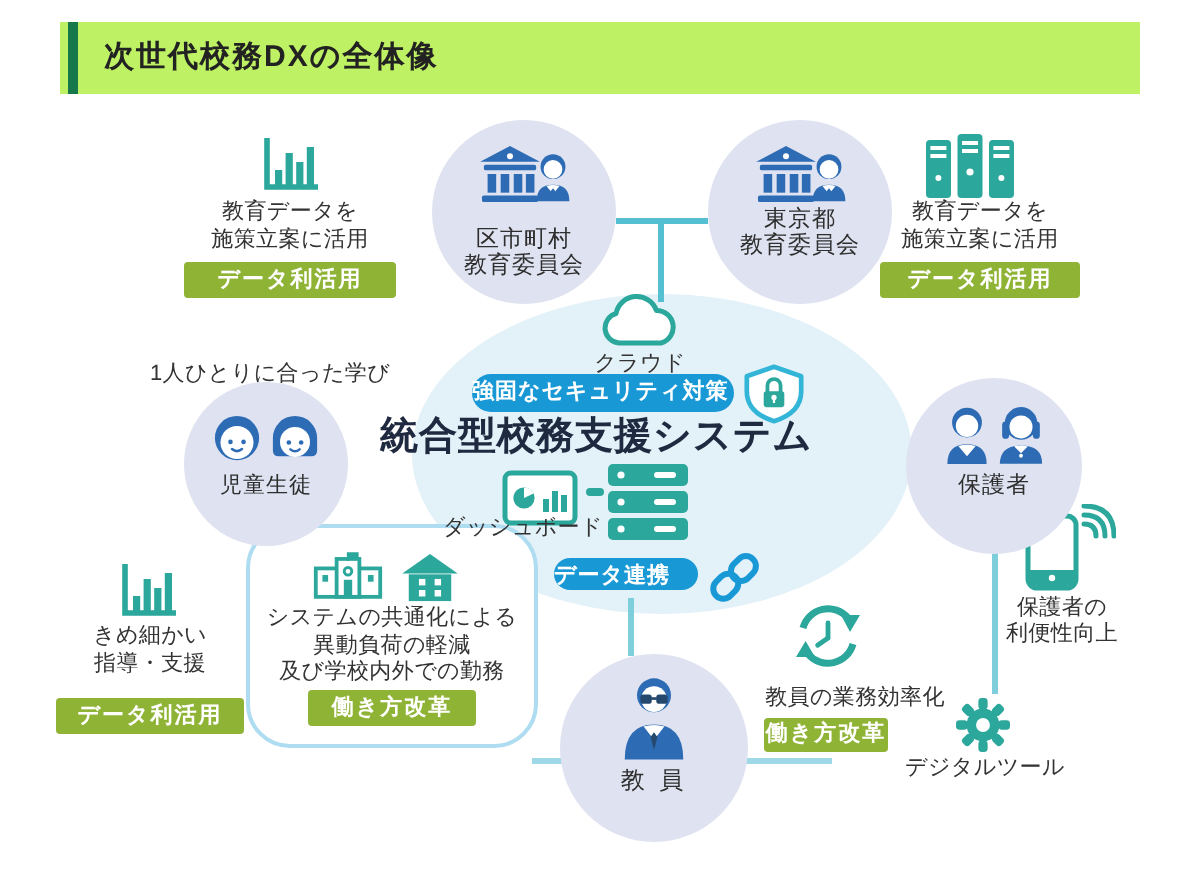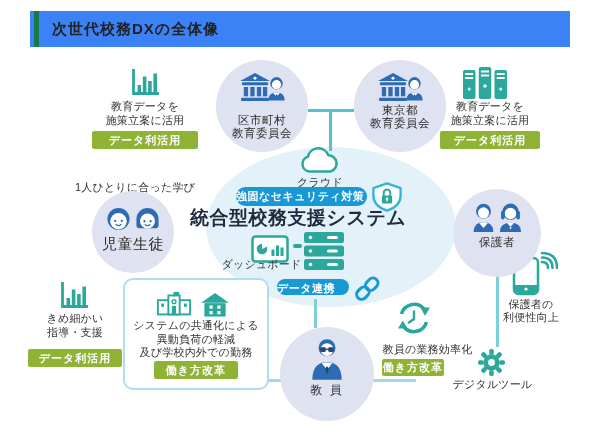--- a/index.html
+++ b/index.html
@@ -1,36 +1,36 @@
 <!DOCTYPE html>
 <html><head>
 <meta charset="utf-8">
 <style>
   html,body{margin:0;padding:0;background:#fff}
   .canvas{position:relative;width:600px;height:438px;background:#fff;
           font-family:"Liberation Sans",sans-serif;overflow:hidden}
   .abs{position:absolute}
-  .header-band{position:absolute;left:30px;top:11px;width:540px;height:36px;background:#3b82f6}
+  .header-band{position:absolute;left:30px;top:11px;width:540px;height:36px;background:#bef264}
   .header-accent{position:absolute;left:4px;top:0;width:5px;height:36px;background:#17794B}
   .header-title{position:absolute;left:22px;top:0;line-height:36px;font-size:15px;font-weight:bold;color:#222;letter-spacing:1px}
   .caption{position:absolute;text-align:center;font-size:11px;line-height:13.5px;color:#333;letter-spacing:0.2px}
   .badge{position:absolute;background:#8FB335;color:#fff;font-size:11px;font-weight:bold;
          text-align:center;border-radius:2px;letter-spacing:1px}
   .pill{position:absolute;background:#1899D6;color:#fff;font-size:11px;font-weight:bold;
         text-align:left;border-radius:10px;letter-spacing:0.5px;z-index:3}
   .circle{position:absolute;border-radius:50%;background:#DFE2F0;display:flex;
           flex-direction:column;align-items:center;z-index:2}
   .circle .label{font-size:11.5px;color:#2e2e2e;letter-spacing:0.5px}
   .conn{position:absolute;z-index:1}
   .ellipse{position:absolute;left:206px;top:147px;width:250px;height:160px;border-radius:50%;
            background:#E3F1F8;z-index:0}
   .sys-title{position:absolute;left:190px;top:205px;width:260px;text-align:left;font-size:19px;
              font-weight:bold;color:#1F2A40;letter-spacing:0.5px;z-index:3}
-  .box{position:absolute;left:123px;top:278px;width:146px;height:112px;border:2px solid #AEDCF1;
-       border-radius:10px;background:#fff;z-index:1;box-sizing:border-box}
+  .box{position:absolute;left:123px;top:262px;width:146px;height:112px;border:2px solid #AEDCF1;
+       border-radius:22px;background:#fff;z-index:1;box-sizing:border-box}
   .z3{z-index:3}
 </style>
 </head>
 <body>
 
 <div class="canvas">
 
   <div class="header-band">
     <div class="header-accent"></div>
     <div class="header-title">次世代校務DXの全体像</div>
@@ -196,21 +196,21 @@
         <path d="M10.4 18.2 Q13 20.4 15.6 18.2" stroke="#2D6CB5" stroke-width="1.3" fill="none" stroke-linecap="round"></path>
       </svg>
       <svg width="25" height="25" viewBox="0 0 26 26" style="margin-left:4px">
         <path d="M13 1 A11.5 11.5 0 0 1 24.5 12.5 V19 Q24.5 22 21.5 22 H4.5 Q1.5 22 1.5 19 V12.5 A11.5 11.5 0 0 1 13 1 Z" fill="#2D6CB5"></path>
         <circle cx="13" cy="14.5" r="7.8" fill="#fff"></circle>
         <circle cx="9.8" cy="14.8" r="1.2" fill="#2D6CB5"></circle>
           <circle cx="16.2" cy="14.8" r="1.2" fill="#2D6CB5"></circle>
         <path d="M10.6 18.4 Q13 20.4 15.4 18.4" stroke="#2D6CB5" stroke-width="1.3" fill="none" stroke-linecap="round"></path>
       </svg>
     </div>
-    <div class="label" style="margin-top:3px;font-size:15px">児童生徒</div>
+    <div class="label" style="margin-top:3px;font-size:11px">児童生徒</div>
   </div>
 
   <svg class="abs" style="left:59px;top:280px" width="30" height="30" viewBox="0 0 30 30">
     <path d="M3.5 2 V26.5 H29" stroke="#2BA79B" stroke-width="2.8" fill="none"></path>
     <rect x="7.5" y="18" width="3.6" height="8.5" fill="#2BA79B"></rect>
     <rect x="12.8" y="9.5" width="3.6" height="17" fill="#2BA79B"></rect>
     <rect x="18.1" y="14" width="3.6" height="12.5" fill="#2BA79B"></rect>
     <rect x="23.4" y="6.5" width="3.6" height="20" fill="#2BA79B"></rect>
   </svg>
   <div class="caption" style="left:15px;top:312px;width:120px">

